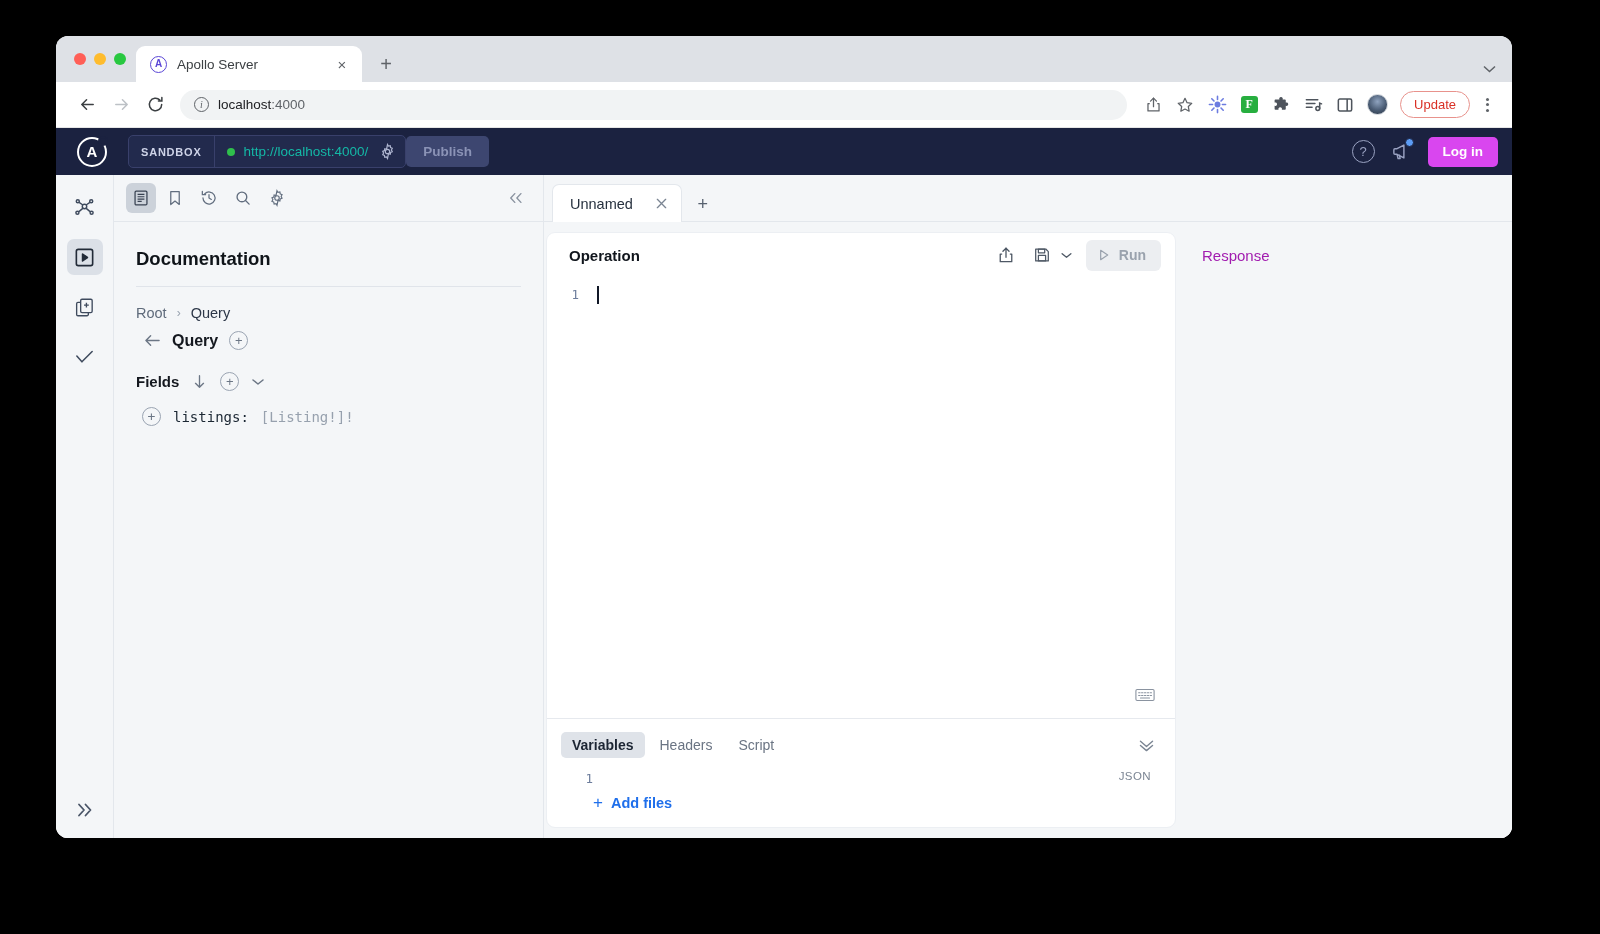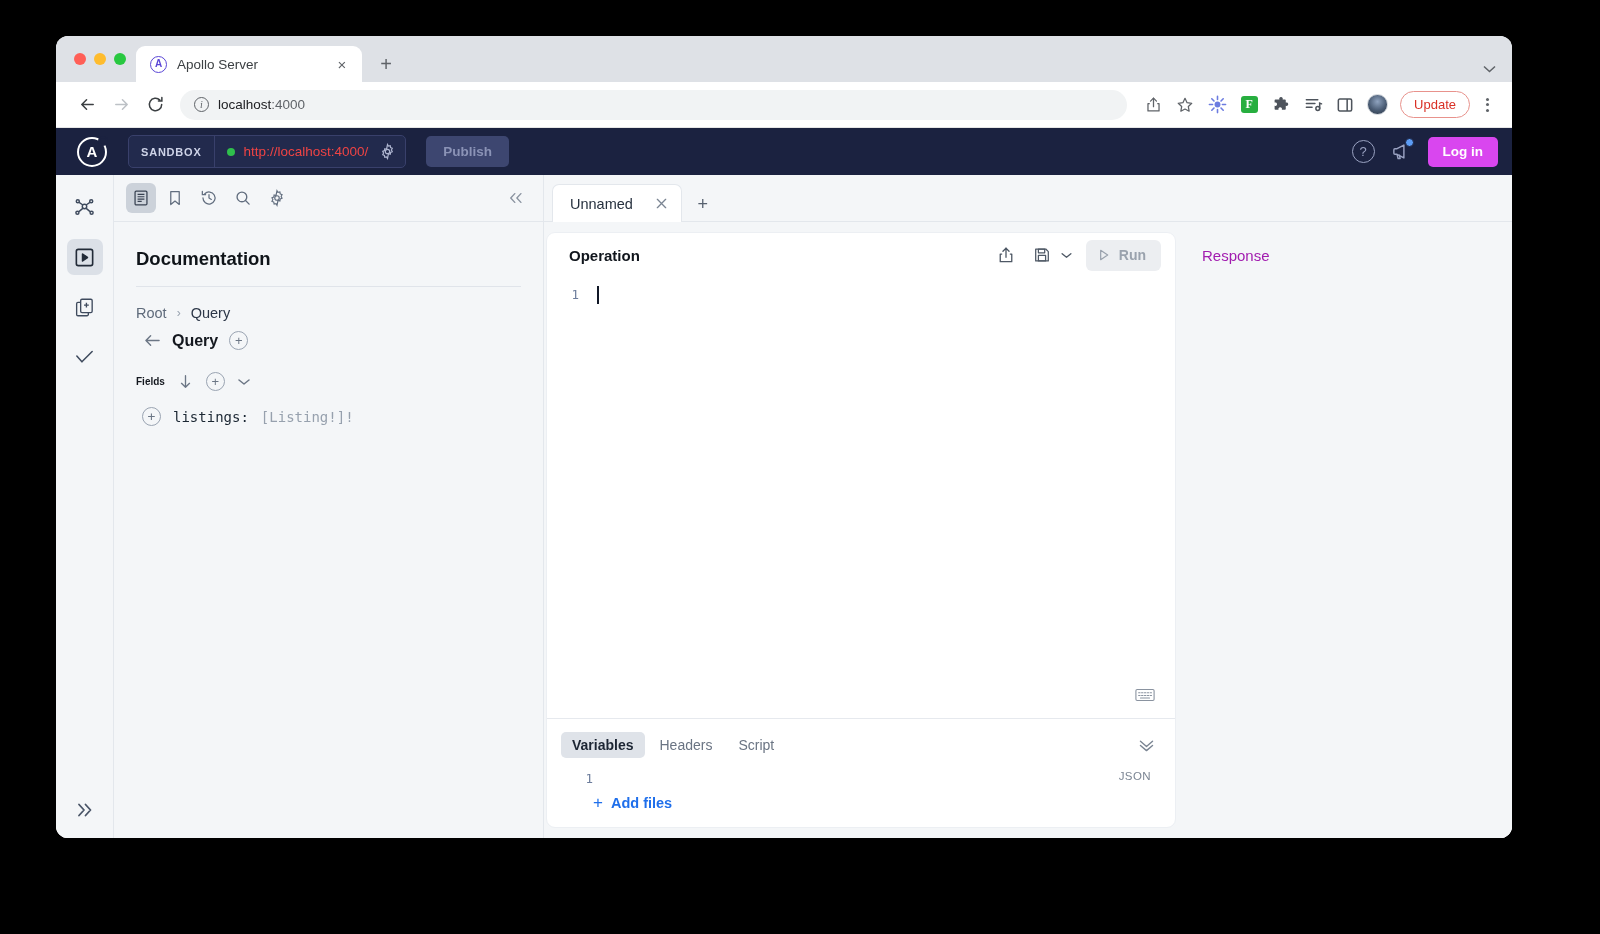--- a/index.html
+++ b/index.html
@@ -189,24 +189,24 @@
     font-size: 11px; font-weight: 700; letter-spacing: 0.8px;
     color: #ced3e8; padding: 0 12px;
     border-right: 1px solid #39406b;
     height: 100%; display: flex; align-items: center;
   }
   .endpoint-url {
     display: flex; align-items: center; gap: 9px;
     padding: 0 9px 0 12px; height: 100%;
   }
   .status-dot { width: 8px; height: 8px; border-radius: 50%; background: #2fbf4c; }
-  .endpoint-text { font-size: 13.5px; color: #ef4444; }
+  .endpoint-text { font-size: 13.5px; color: #14b8a6; }
   .gear-btn { color: #aeb5d0; display: flex; align-items: center; margin-left: 2px; }
   .publish-btn {
-    margin-left: 20px;
+    margin-left: 0;
     height: 31px; padding: 0 17px;
     background: #3d4670;
     border-radius: 5px;
     color: #8b93b6;
     font-size: 13.5px; font-weight: 600;
     display: flex; align-items: center;
   }
   .header-right { margin-left: auto; display: flex; align-items: center; gap: 16px; }
   .help-circle {
     width: 23px; height: 23px; border-radius: 50%;
@@ -295,21 +295,21 @@
     width: 19px; height: 19px; border-radius: 50%;
     border: 1.3px solid #9aa4b2; color: #6b7685;
     display: flex; align-items: center; justify-content: center;
     font-size: 13px; line-height: 1; padding-bottom: 1px;
   }
 
   .fields-row {
     display: flex; align-items: center; gap: 13px;
     margin: 22px 0 0 0;
   }
-  .fields-label { font-size: 10px; font-weight: 700; color: #14181f; }
+  .fields-label { font-size: 15px; font-weight: 700; color: #14181f; }
   .small-icon { color: #6b7685; display: flex; align-items: center; }
 
   .field-item {
     display: flex; align-items: center; gap: 12px;
     margin: 16px 0 0 6px;
     font-family: "DejaVu Sans Mono", monospace;
     font-size: 14px;
   }
   .field-name { color: #1b2733; }
   .field-type { color: #97a1ae; }

